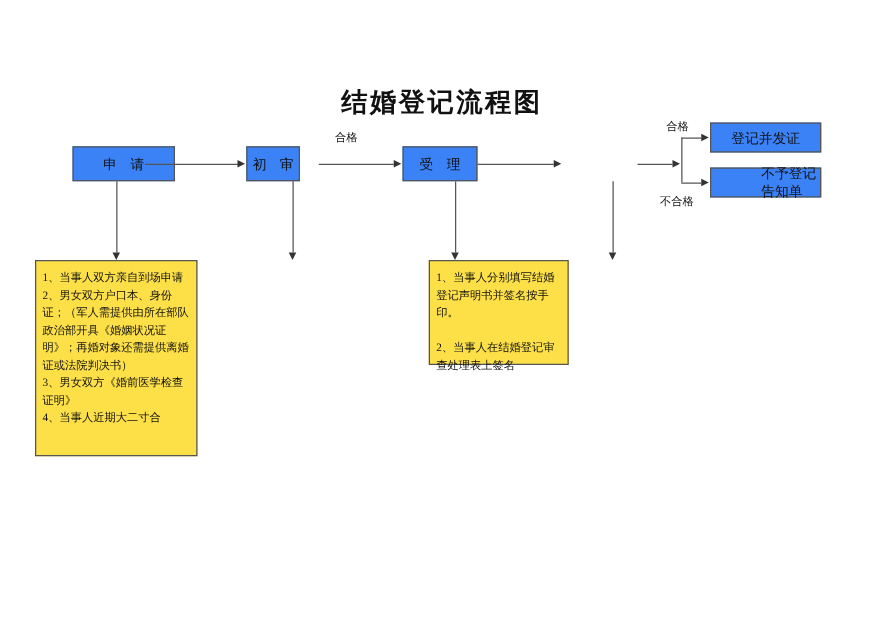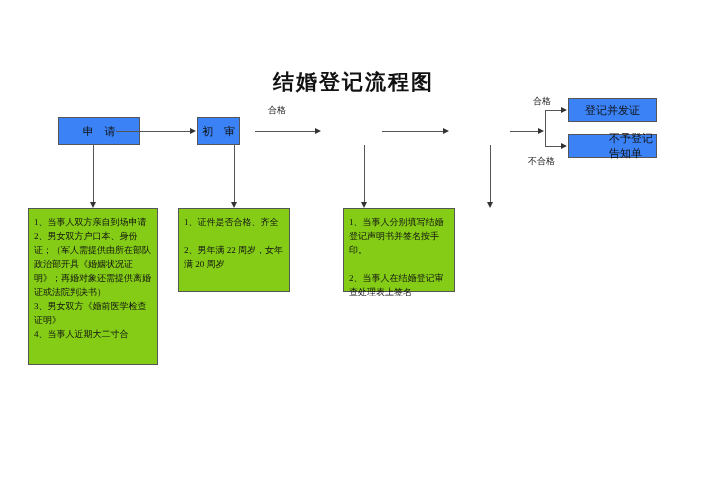--- a/index.html
+++ b/index.html
@@ -44,21 +44,21 @@
   }
   .node.terminal {
     letter-spacing: 0px;
     text-indent: 0px;
     font-size: 11px;
   }
   
   .detail {
     position: absolute;
     border: 1px solid #555555;
-    background: #84cc16;
+    background: #fde047;
     box-sizing: border-box;
     font-size: 9px;
     line-height: 14px;
     color: #111111;
     padding: 6px 5px 4px 5px;
     white-space: pre-wrap;
     word-break: break-all;
     font-family: "Liberation Serif", "DejaVu Serif", serif;
   }
   
@@ -98,20 +98,21 @@
 <body>
 
 <div id="canvas">
 
   <div class="title">结婚登记流程图</div>
 
   <div class="node" style="left:58px; top:117px; width:82px; height:28px;">申 请</div>
 
   <div class="node" style="left:197px; top:117px; width:43px; height:28px;">初 审</div>
 
+  <div class="node" style="left:322px; top:117px; width:60px; height:28px;">受 理</div>
 
 
   <div class="node terminal" style="left:568px; top:98px; width:89px; height:24px;">登记并发证</div>
 
   <div class="node terminal" style="left:568px; top:134px; width:89px; height:24px;padding-left:40px;">不予登记告知单</div>
 
   <div class="hline" style="left:116px; top:131px; width:75px;"></div>
   <div class="arrow-r" style="left:190px; top:127.5px;"></div>
 
   <div class="hline" style="left:255px; top:131px; width:60px;"></div>
@@ -145,22 +146,19 @@
   <div class="arrow-d" style="left:360.5px; top:202px;"></div>
 
   <div class="vline" style="left:490px; top:145px; height:57px;"></div>
   <div class="arrow-d" style="left:486.5px; top:202px;"></div>
 
   <div class="detail" style="left:28px; top:208px; width:130px; height:157px;">1、当事人双方亲自到场申请
 2、男女双方户口本、身份证；（军人需提供由所在部队政治部开具《婚姻状况证明》；再婚对象还需提供离婚证或法院判决书）
 3、男女双方《婚前医学检查证明》
 4、当事人近期大二寸合</div>
 
-  <div class="detail" style="left:178px; top:208px; width:112px; height:84px;">1、证件是否合格、齐全
-
-2、男年满 22 周岁，女年满 20 周岁</div>
 
   <div class="detail" style="left:308px; top:208px; width:112px; height:84px;margin-left:35px;">1、当事人分别填写结婚登记声明书并签名按手印。
 
 2、当事人在结婚登记审查处理表上签名</div>
 
 
 </div>
 
 </body></html>

